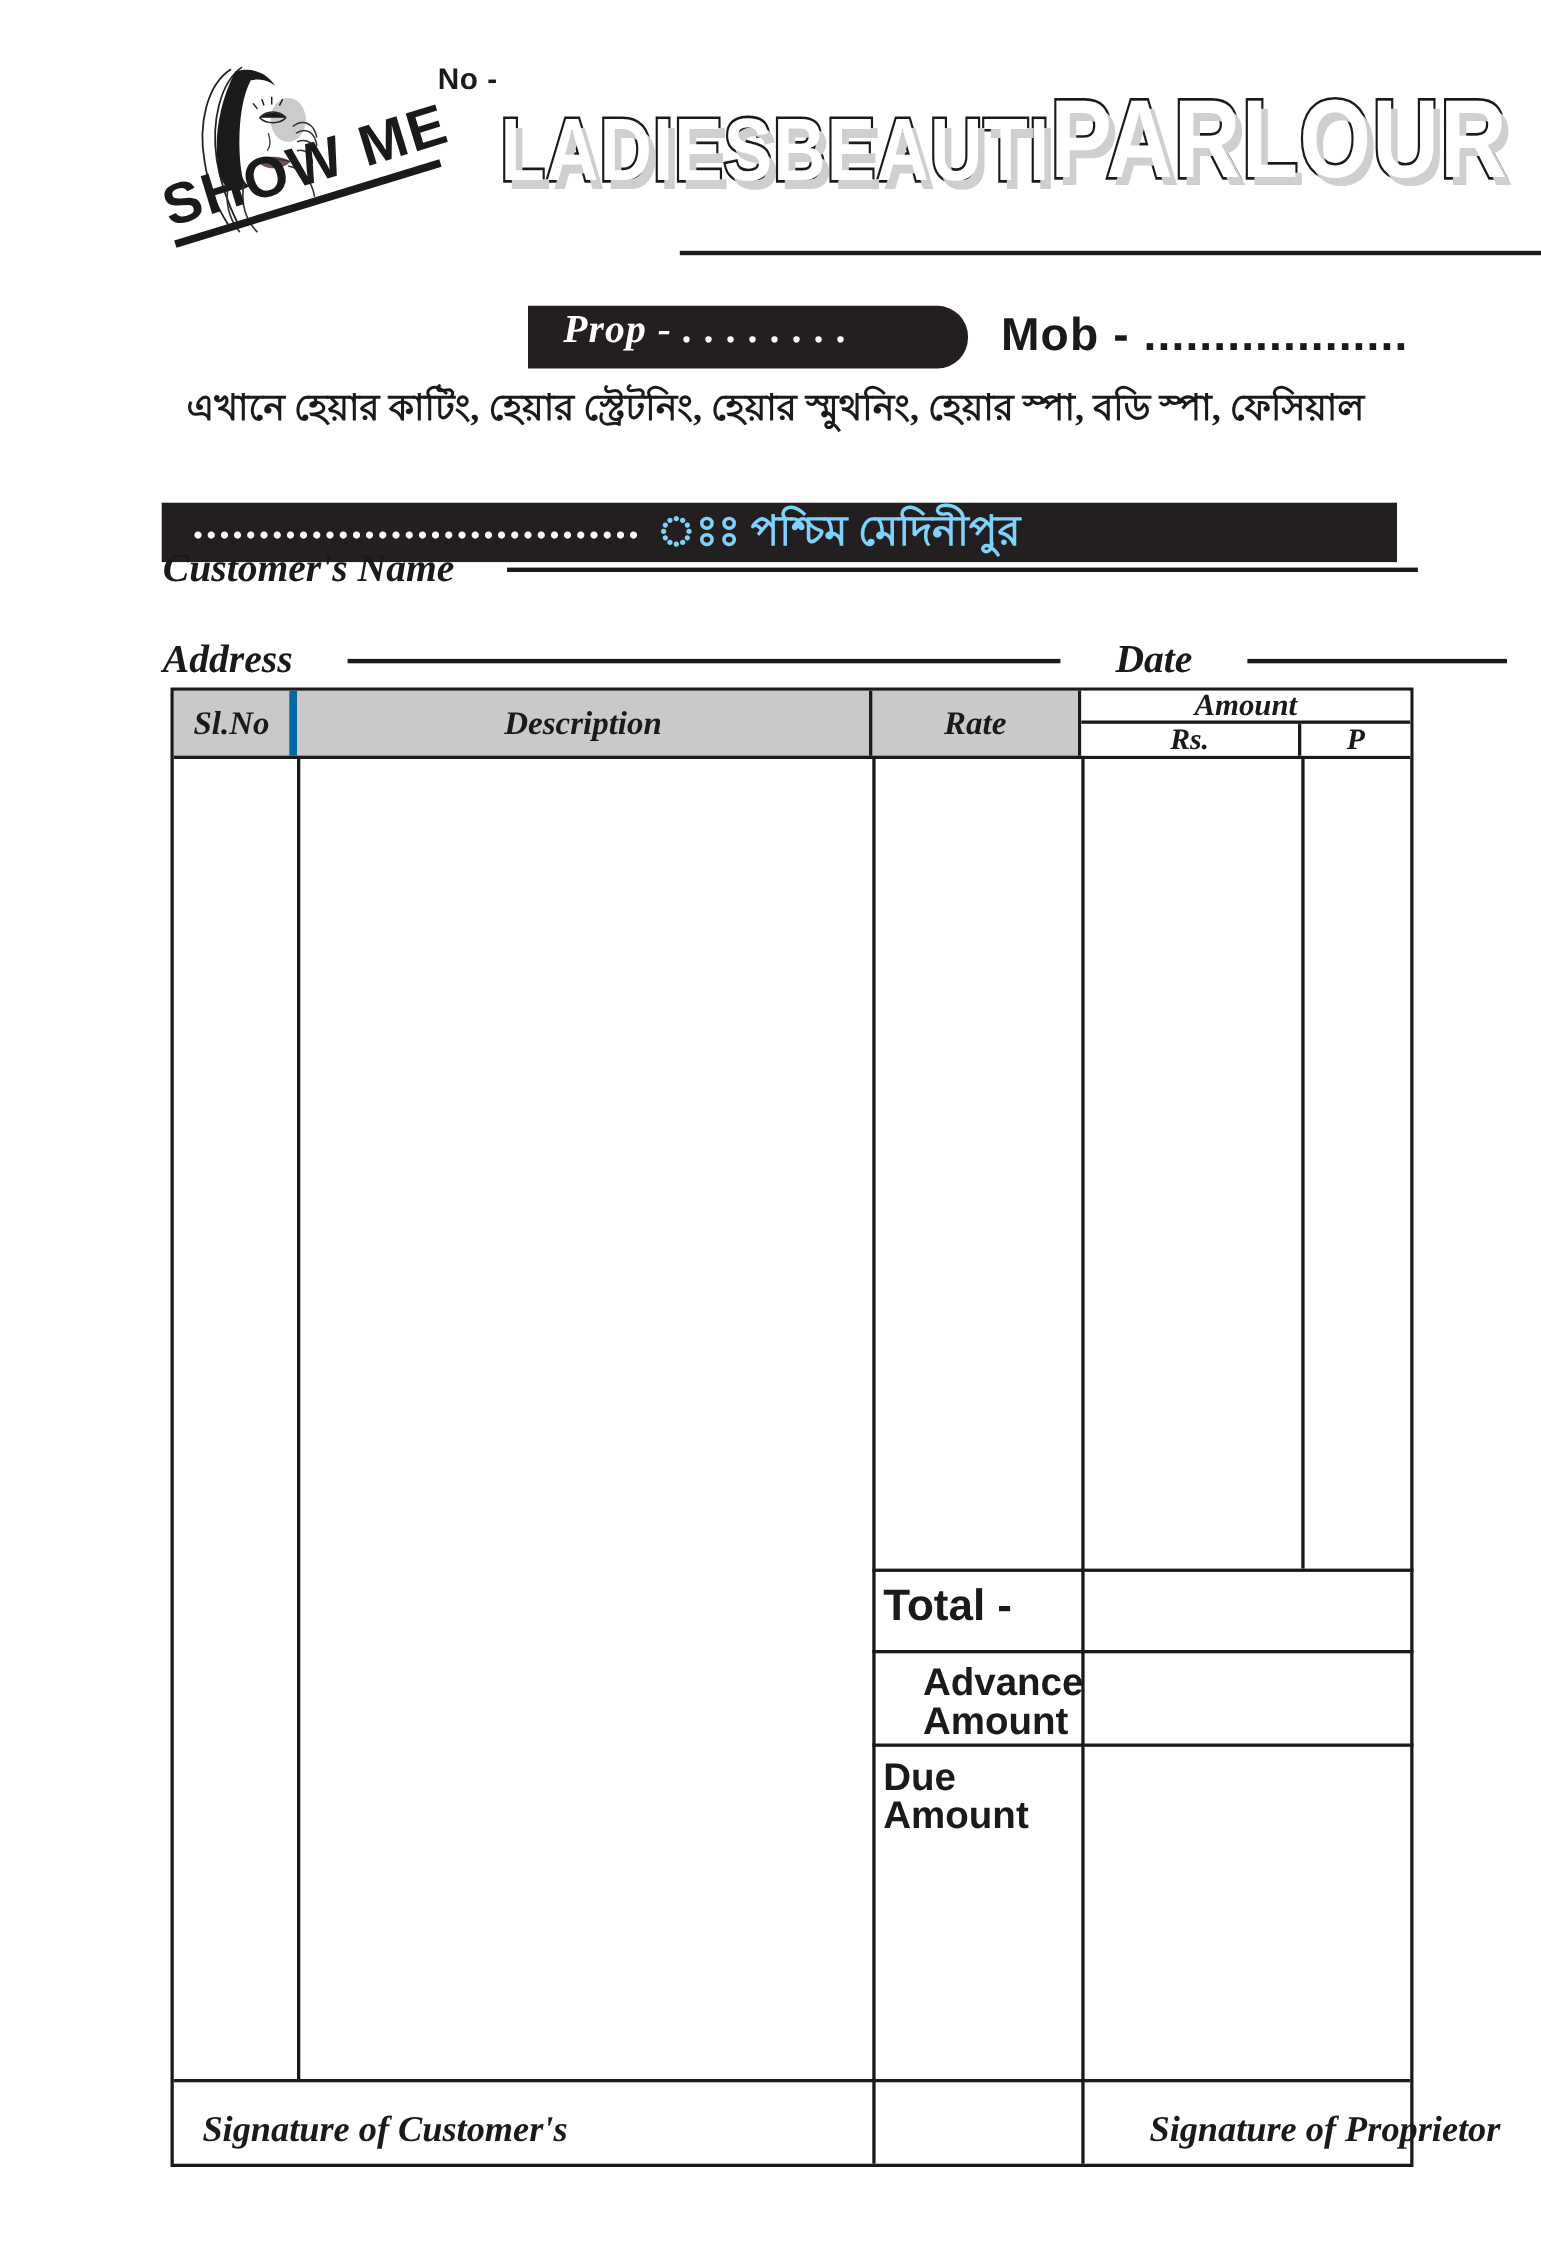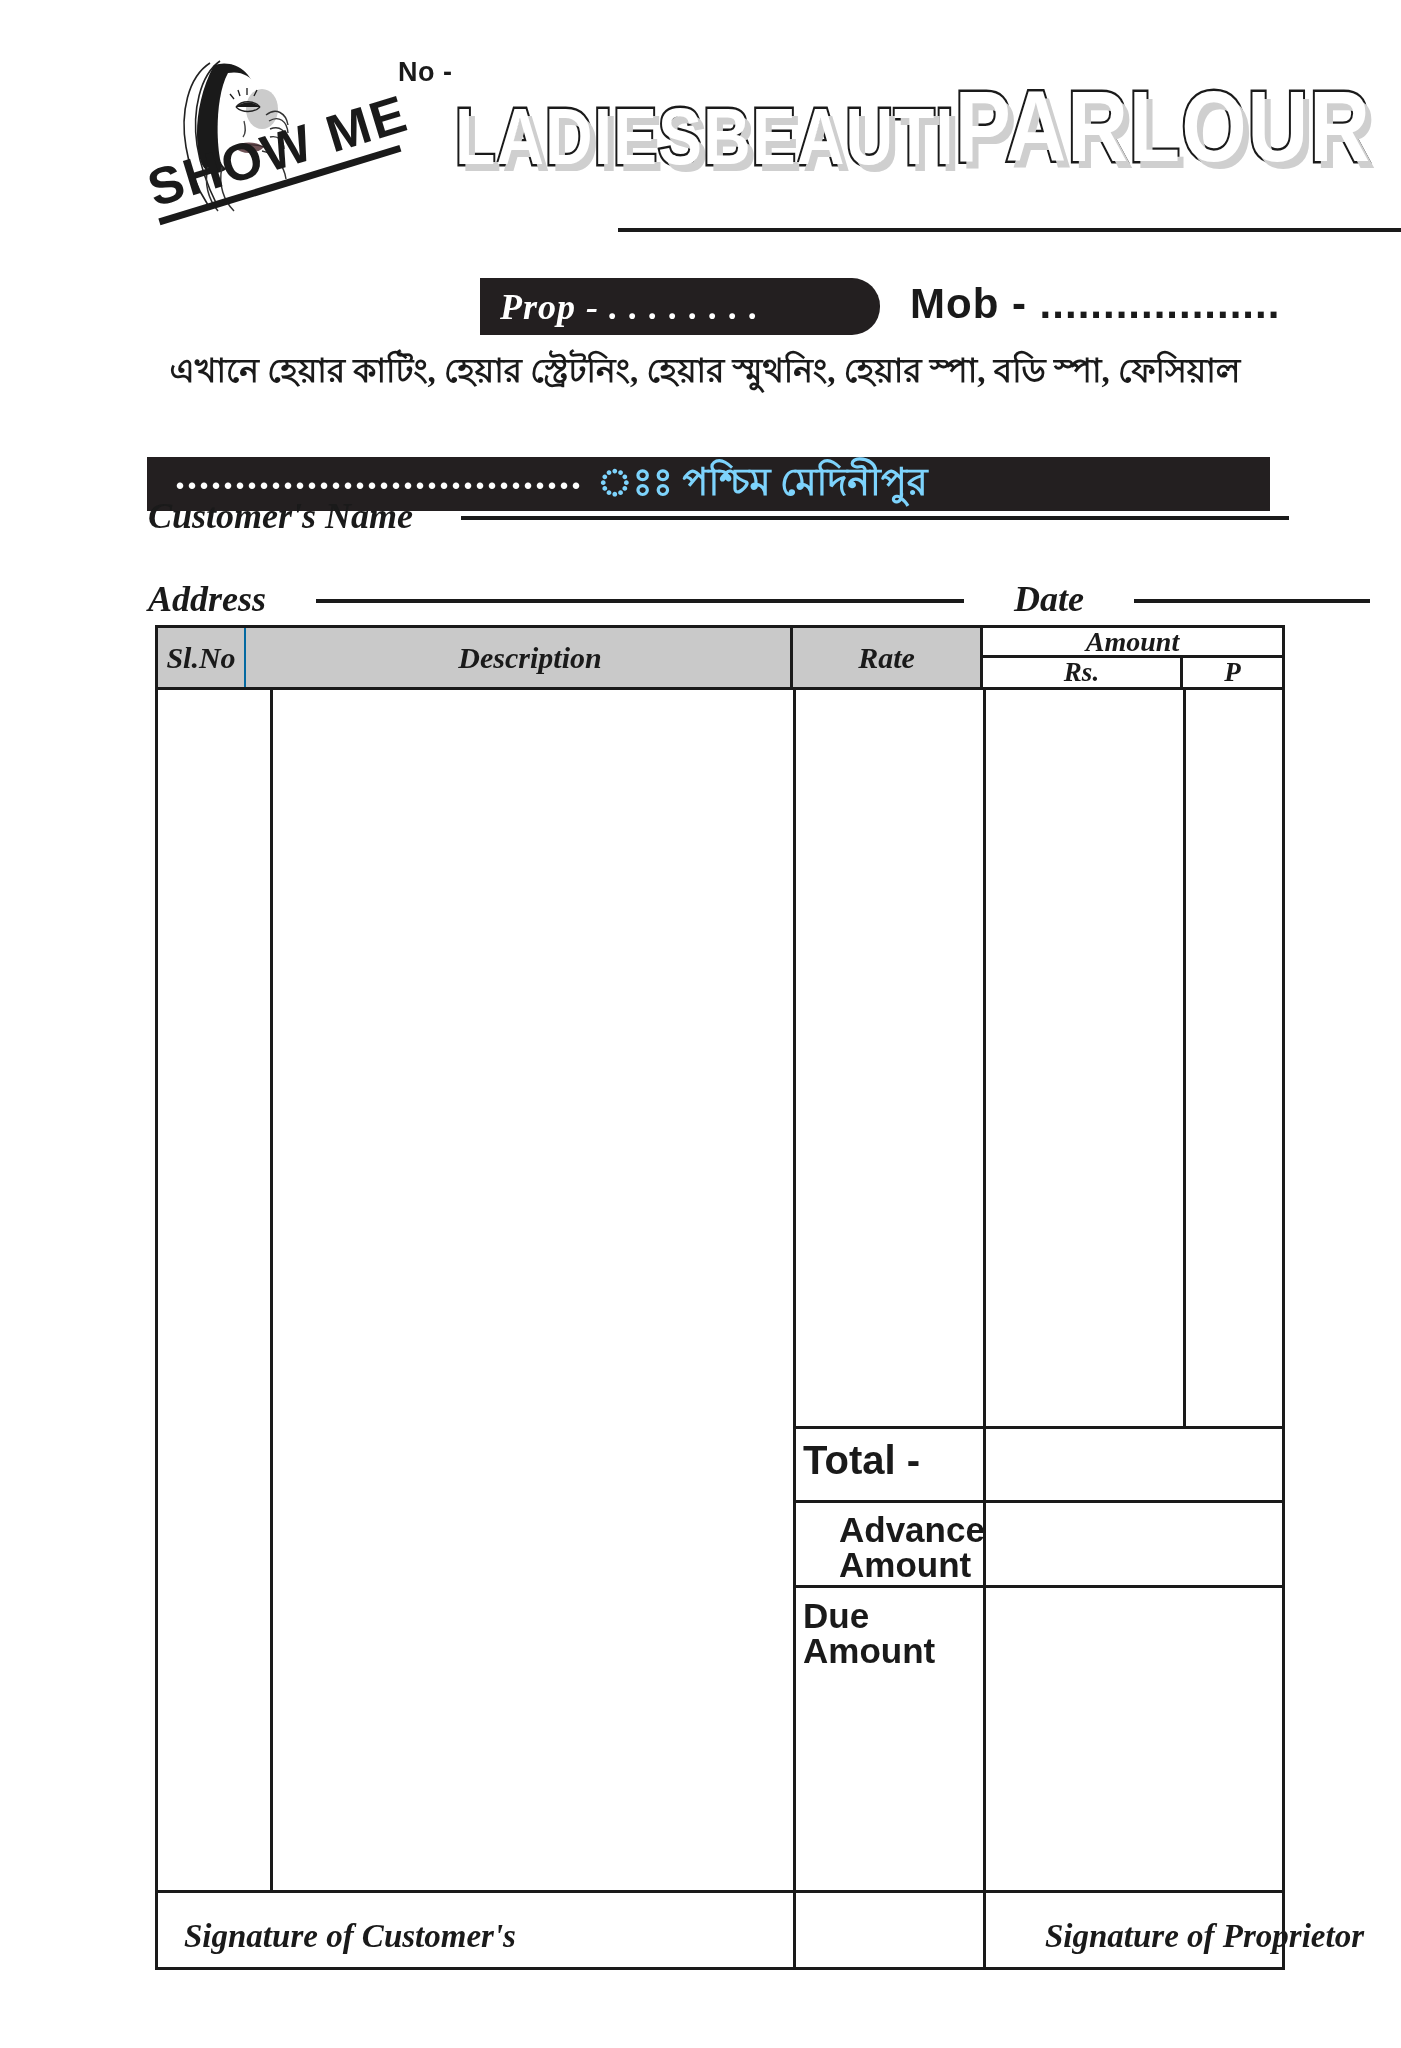--- a/index.html
+++ b/index.html
@@ -120,22 +120,22 @@
     left: 340px; top: 233px;
     width: 930px; height: 57px;
   }
   .prop-band {
     position: absolute;
     left: 0; top: 0;
     width: 400px; height: 57px;
     background: #231f20;
     border-radius: 0 28px 28px 0;
     display: flex;
-    align-items: center;
-    padding-left: 20px;
+    align-items: flex-start;
+    padding-left: 32px;
   }
   .prop-text {
     color: #ffffff;
     font-family: "Liberation Serif", serif;
     font-style: italic;
     font-weight: 700;
     font-size: 36px;
     letter-spacing: 1px;
     white-space: nowrap;
   }
@@ -244,21 +244,21 @@
     top: 0; height: 100%;
     display: flex;
     align-items: center;
     justify-content: center;
     font-family: "Liberation Serif", serif;
     font-style: italic;
     font-weight: 700;
     font-size: 30px;
     color: #1a1a1a;
   }
-  .th-sl   { left: 0;     width: 88px; border-right: 2px solid #0369a1; }
+  .th-sl   { left: 0;     width: 112px; border-right: 7px solid #0369a1; }
   .th-desc { left: 112px; width: 523px; border-right: 3px solid #1a1a1a; }
   .th-rate { left: 635px; width: 190px; border-right: 3px solid #1a1a1a; }
   .th-amt  { left: 825px; width: 299px; background:#ffffff; flex-direction: column; padding:0; }
   .th-amt-top {
     width: 100%; height: 30px;
     display: flex; align-items: center; justify-content: center;
     border-bottom: 3px solid #1a1a1a;
     font-size: 28px;
   }
   .th-amt-bot {

